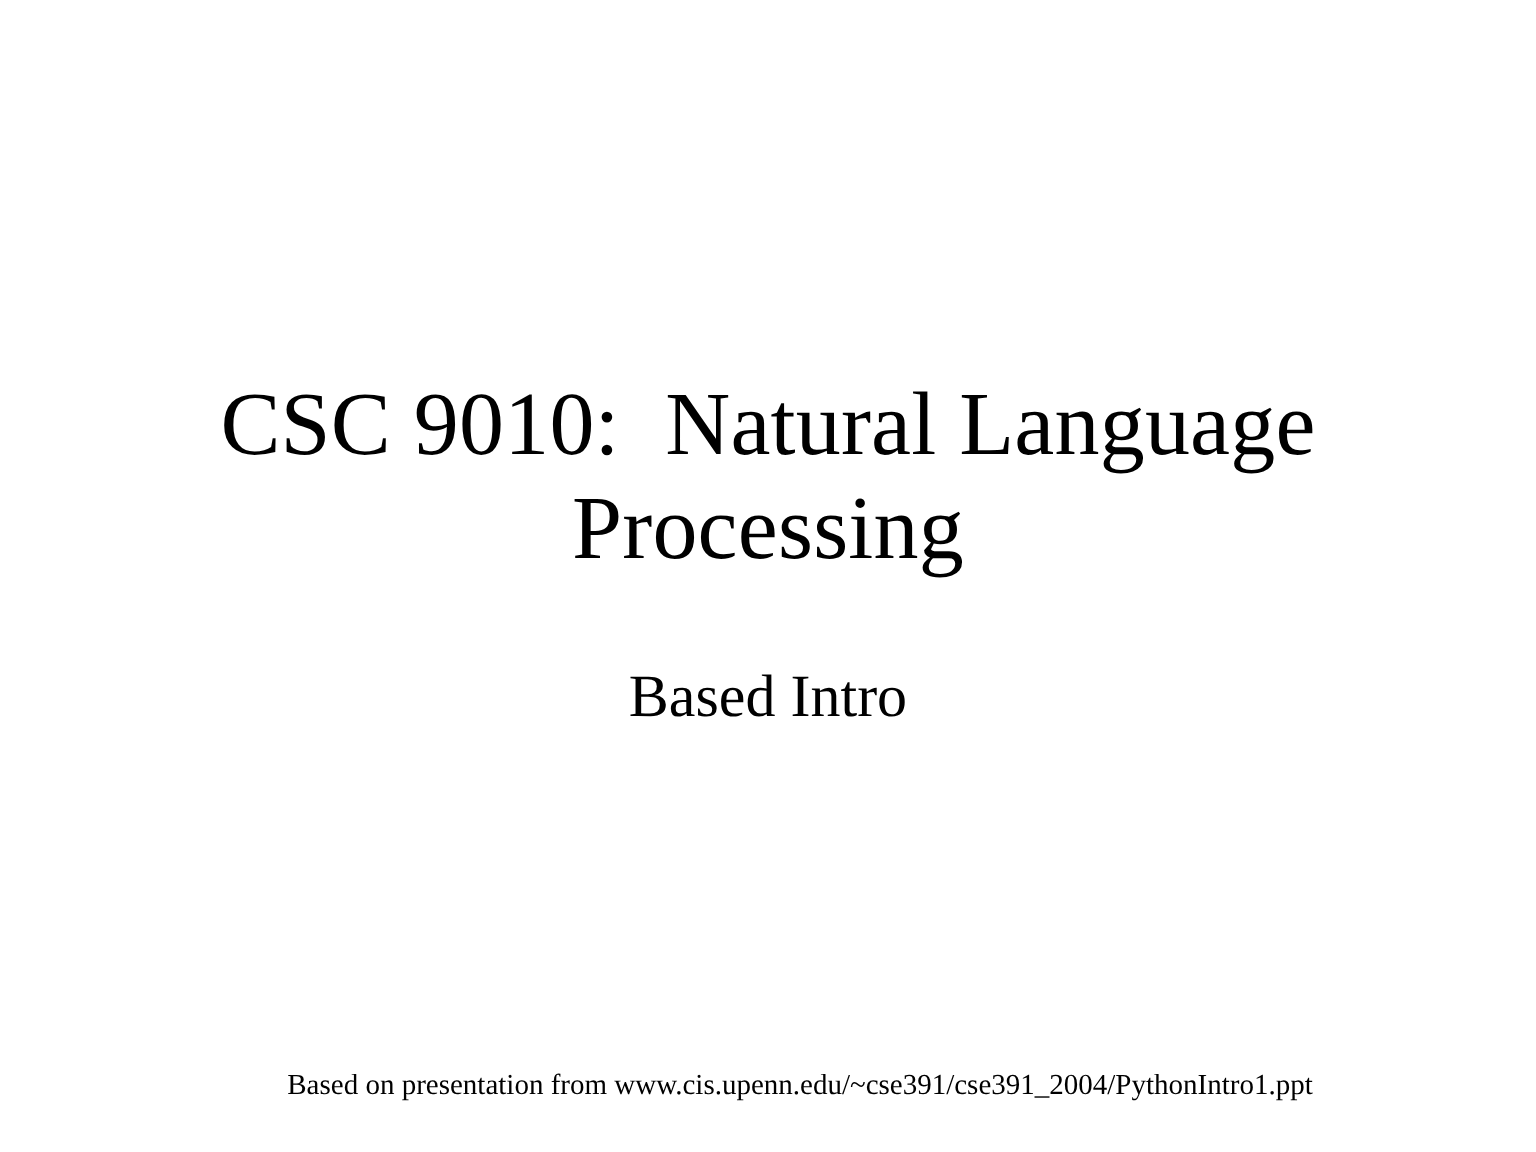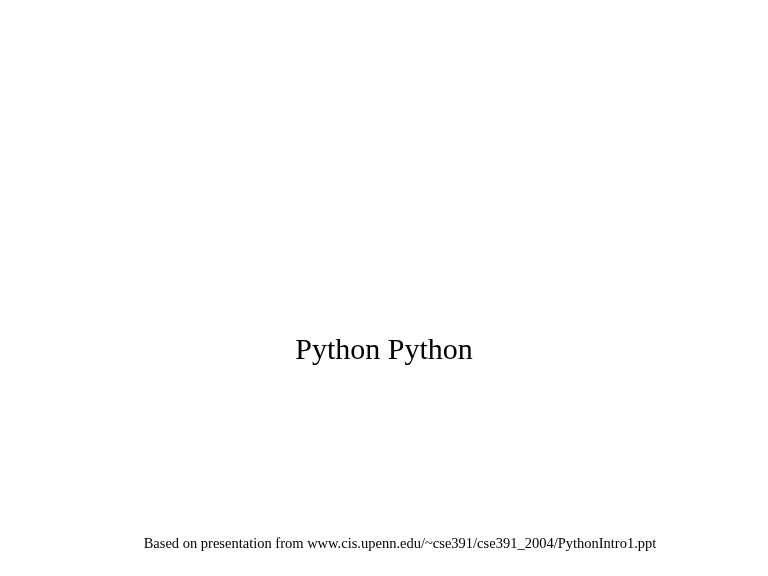--- a/index.html
+++ b/index.html
@@ -76,22 +76,25 @@
     line-height: 1.25;
     color: #000000;
     white-space: nowrap;
   }
 </style>
 </head>
 <body>
 
 <div class="slide">
 
+  <div class="title-block">
+    <h1 class="slide-title">CSC 9010:  Natural Language Processing</h1>
+  </div>
 
   <div class="subtitle-block">
-    <p class="slide-subtitle">Python Python</p>
+    <p class="slide-subtitle">Based Intro</p>
   </div>
 
   <div class="footer-block">
     <p class="footer-credit">Based on presentation from www.cis.upenn.edu/~cse391/cse391_2004/PythonIntro1.ppt</p>
   </div>
 
 </div>
 
 </body></html>

